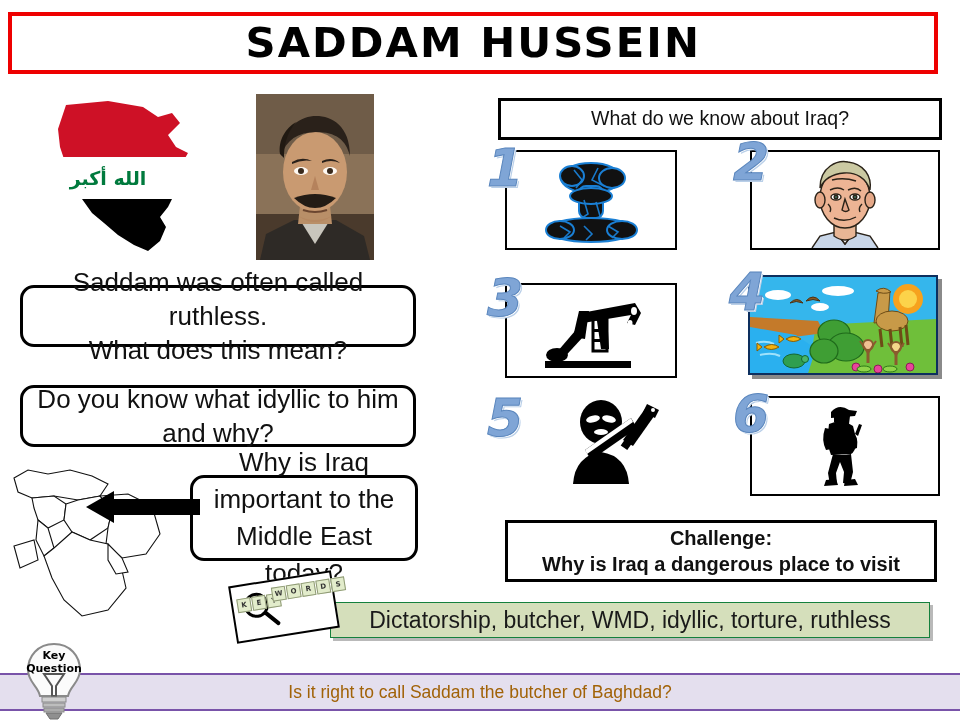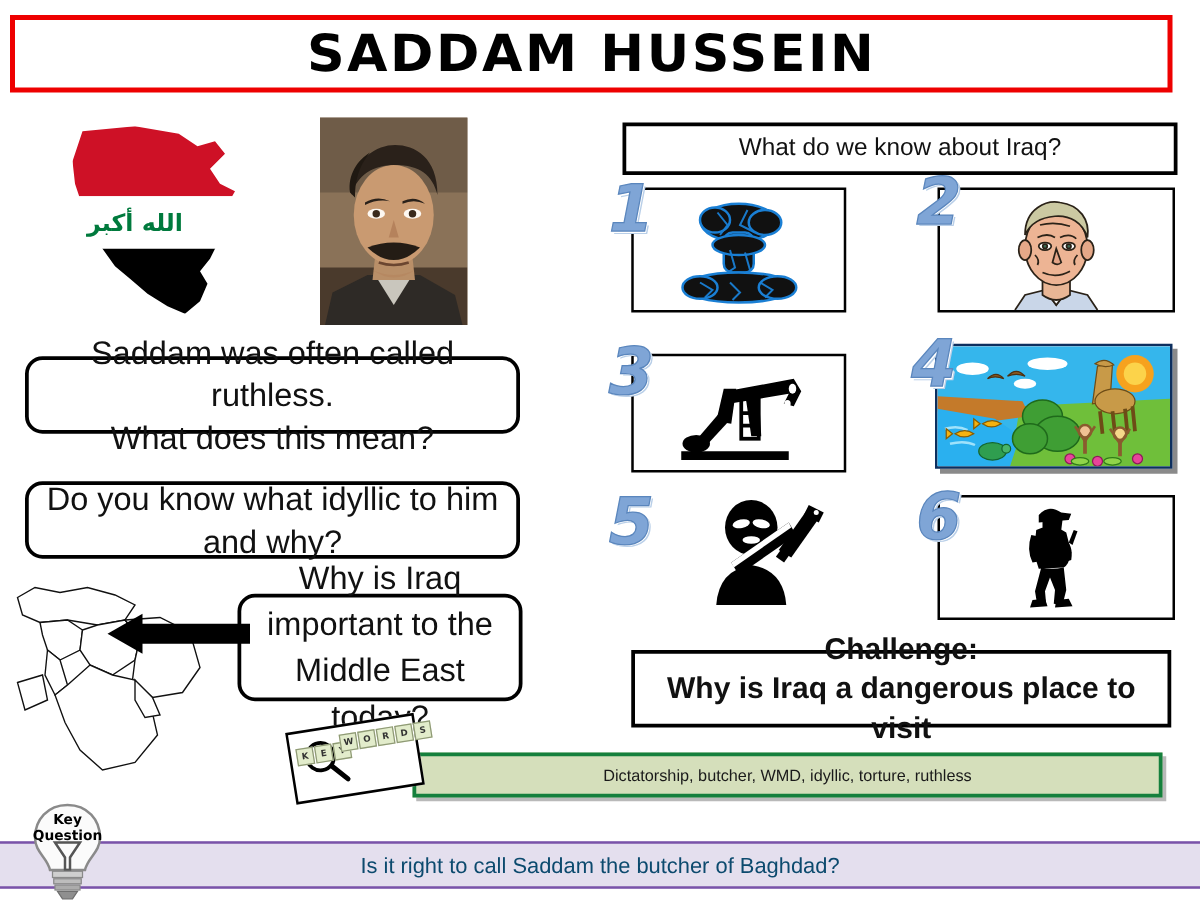--- a/index.html
+++ b/index.html
@@ -60,21 +60,21 @@
   
   .plain-box{
     position:absolute;box-sizing:border-box;
     border:3px solid #000;background:#fff;
     display:flex;align-items:center;justify-content:center;text-align:center;
     font-size:19.5px;color:#111;line-height:1.3;
   }
   #header-iraq{left:498px;top:98px;width:444px;height:42px;}
   #challenge-box{
     left:505px;top:520px;width:432px;height:62px;
-    font-weight:700;font-size:24px;
+    font-weight:700;font-size:20px;
   }
 
   .cell{position:absolute;box-sizing:border-box;background:#fff;}
   .cell.bordered{border:2px solid #000;}
   .cell .art{position:absolute;inset:0;display:flex;align-items:center;justify-content:center;}
   .cell .art svg{display:block;}
 
   #cell-1{left:505px;top:150px;width:172px;height:100px;}
   #cell-2{left:750px;top:150px;width:190px;height:100px;}
   #cell-3{left:505px;top:283px;width:172px;height:95px;}
@@ -94,45 +94,45 @@
   #num-1{left:487px;top:142px;}
   #num-2{left:733px;top:136px;}
   #num-3{left:487px;top:272px;}
   #num-4{left:729px;top:266px;}
   #num-5{left:487px;top:392px;}
   #num-6{left:733px;top:388px;}
 
   
   .keywords-band{
     position:absolute;left:330px;top:602px;width:600px;height:36px;
-    background:#d5dfbb;border:3px solid #15803d;
+    background:#d5dfbb;border:1px solid #15803d;
     box-shadow:3px 3px 0 #b9b9b9;
     display:flex;align-items:center;justify-content:center;
-    font-size:13px;color:#1a1a1a;box-sizing:border-box;
+    font-size:23px;color:#1a1a1a;box-sizing:border-box;
   }
   .keywords-card{
     position:absolute;left:232px;top:578px;width:104px;height:58px;
     background:#fff;border:2px solid #000;
     transform:rotate(-9deg);box-sizing:border-box;z-index:3;
   }
   .kw-tiles{position:absolute;left:4px;top:12px;display:flex;gap:1px;}
   .kw-tiles .tile{
     width:12px;height:12px;background:#e2eccb;border:1px solid #8f9a76;
     font-size:7px;font-family:"DejaVu Sans", sans-serif;font-weight:700;
     display:flex;align-items:center;justify-content:center;color:#333;
   }
   .kw-tiles.second{left:40px;top:6px;}
   .mag{position:absolute;left:6px;top:6px;}
 
   
   .bottom-bar{
     position:absolute;left:0;top:673px;width:960px;height:38px;
     background:#e4dfee;border-top:2px solid #7953a9;border-bottom:2px solid #7953a9;
     display:flex;align-items:center;justify-content:center;
-    font-size:17.5px;color:#0c4a6e;box-sizing:border-box;
+    font-size:17.5px;color:#a16207;box-sizing:border-box;
   }
   .bulb{position:absolute;left:18px;top:640px;width:72px;height:80px;z-index:6;}
   .bulb svg{display:block;}
   .bulb-label{
     position:absolute;left:18px;top:650px;width:72px;
     text-align:center;font-size:11px;font-weight:700;color:#000;
     font-family:"DejaVu Sans", sans-serif;line-height:1.15;z-index:7;
     pointer-events:none;
   }
 </style>

